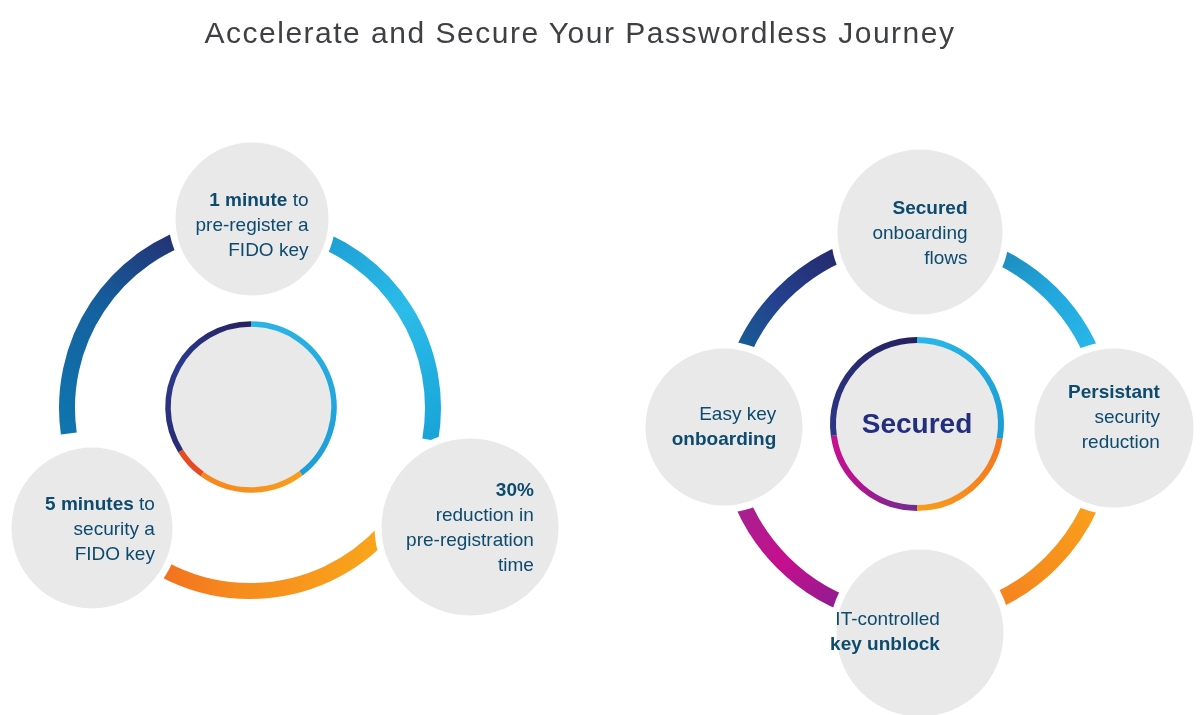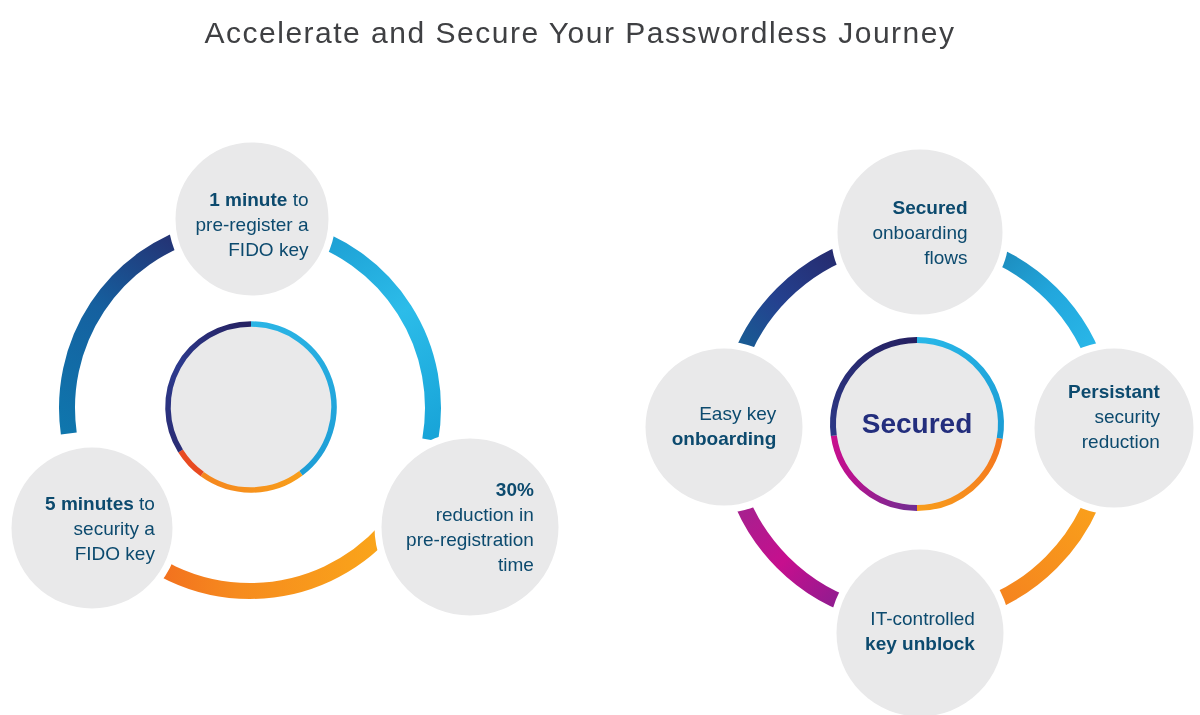--- a/index.html
+++ b/index.html
@@ -158,21 +158,21 @@
     <div>onboarding</div>
     <div>flows</div>
   </div>
 
   <div class="label" style="left:1114px;top:416px">
     <div class="b">Persistant</div>
     <div>security</div>
     <div>reduction</div>
   </div>
 
-  <div class="label" style="left:920px;top:631px">
+  <div class="label" style="left:885px;top:631px">
     <div>IT-controlled</div>
     <div class="b">key unblock</div>
   </div>
 
   <div class="label" style="left:724px;top:426px">
     <div>Easy key</div>
     <div class="b">onboarding</div>
   </div>
 
   <div class="center-label" style="left:917px;top:424px">Secured</div>

